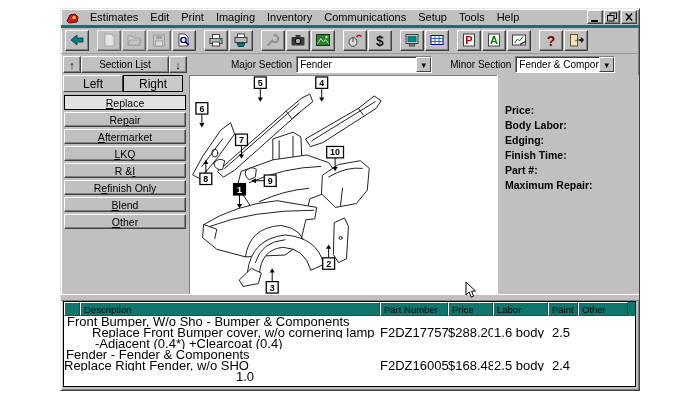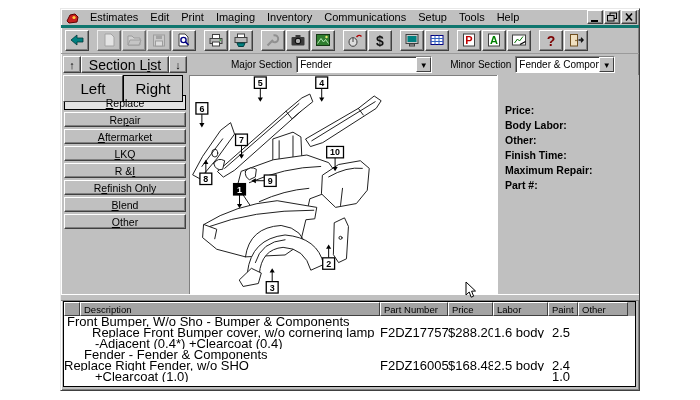--- a/index.html
+++ b/index.html
@@ -34,21 +34,21 @@
   .tb-group { display:flex; margin-right:7px; }
   .tb-btn { width:24px; height:21px; background:#c0c0c0; margin-right:1px;
             border-top:1px solid #fff; border-left:1px solid #fff;
             border-right:1px solid #404040; border-bottom:1px solid #404040;
             box-shadow: inset -1px -1px 0 #808080;
             display:flex; align-items:center; justify-content:center; }
   .tb-btn svg { width:16px; height:14px; }
 
   
   .sectionbar { height:21px; display:flex; align-items:center; padding:1px 2px; font-size:10px; }
-  .sb-btn { height:17px; background:#c0c0c0; text-align:center; font-size:14px;
+  .sb-btn { height:17px; background:#c0c0c0; text-align:center; font-size:10px;
             border-top:1px solid #fff; border-left:1px solid #fff;
             border-right:1px solid #404040; border-bottom:1px solid #404040;
             box-shadow: inset -1px -1px 0 #808080;
             display:flex; align-items:center; justify-content:center; }
   .sb-arrow { width:18px; font-size:11px; }
   .sb-seclist { width:88px; }
   .sb-label { margin:0 4px 0 14px; white-space:nowrap; }
   .dropdown { height:17px; background:#fff; display:flex; align-items:stretch;
               border-top:1px solid #808080; border-left:1px solid #808080;
               border-right:1px solid #fff; border-bottom:1px solid #fff;
@@ -57,21 +57,21 @@
   .dd-arrow { width:15px; background:#c0c0c0; font-size:8px; text-align:center; line-height:15px;
               border-top:1px solid #fff; border-left:1px solid #fff;
               border-right:1px solid #404040; border-bottom:1px solid #404040; }
   .dd-major { width:136px; }
   .dd-minor { width:100px; }
 
   
   .main { flex:1; display:flex; min-height:0; }
   .sidebar { width:128px; flex:0 0 auto; padding-top:0; }
   .tabs-row { display:flex; height:18px; padding-left:2px; }
-  .tab { width:60px; height:27px; background:#c0c0c0; font-size:15px;
+  .tab { width:60px; height:17px; background:#c0c0c0; font-size:12px;
          display:flex; align-items:center; justify-content:center;
          border-top:1px solid #fff; border-left:1px solid #fff;
          border-right:1px solid #404040; border-bottom:1px solid #404040; }
   .tab.active { border:1.5px solid #000; background:#cacaca; font-weight:normal; }
   .side-btn { width:122px; height:15px; margin:2px 0 0 3px; background:#c0c0c0;
               font-size:10.5px; display:flex; align-items:center; justify-content:center;
               border-top:1px solid #fff; border-left:1px solid #fff;
               border-right:1px solid #404040; border-bottom:1px solid #404040;
               box-shadow: inset -1px -1px 0 #808080; }
   .side-btn.active { background:#e2e2e2; border:1px solid #000;
@@ -85,21 +85,21 @@
              border-left:1px solid #fff; }
   .detail-label { font-size:10.5px; font-weight:bold; line-height:15px; white-space:nowrap; }
 
   
   .splitter { height:7px; background:#c0c0c0;
               border-top:1px solid #fff; border-bottom:1px solid #808080; }
 
   
   .table-wrap { height:86px; margin:0 3px 3px 2px; background:#fff;
                 border:1px solid #000; overflow:hidden; }
-  .tbl-header { display:flex; height:14px; background:#a3a3a3; }
+  .tbl-header { display:flex; height:14px; background:#0f766e; }
   .th { height:14px; font-size:9.5px; padding:1px 0 0 3px; white-space:nowrap; overflow:hidden;
         border-top:1px solid #fff; border-left:1px solid #fff;
         border-right:1px solid #404040; border-bottom:1px solid #404040; }
   .tbl-body { background:#fff; }
   .tr { display:flex; height:11px; }
   .td { font-size:13px; line-height:11px; white-space:nowrap; overflow:hidden; }
   .td.num { text-align:center; }
 
   .cursor { position:absolute; z-index:50; }
 </style>
@@ -402,24 +402,24 @@
               <rect x="138" y="74" width="17" height="12" fill="#fff" stroke="#000" stroke-width="1.3"></rect>
               <text x="146.5" y="83.4" text-anchor="middle" font-size="9" font-weight="bold" fill="#000" font-family="Liberation Sans, sans-serif">10</text>
             </g>
           </g>
       </svg>
     </div>
 
     <div class="details" id="details-panel">
         <div class="detail-label">Price:</div>
         <div class="detail-label">Body Labor:</div>
-        <div class="detail-label">Other:</div>
+        <div class="detail-label">Edging:</div>
         <div class="detail-label">Finish Time:</div>
+        <div class="detail-label">Part #:</div>
         <div class="detail-label">Maximum Repair:</div>
-        <div class="detail-label">Part #:</div>
       </div>
   </div>
 
   <div class="splitter"></div>
 
   <div class="table-wrap">
     <div class="tbl-header" id="tbl-header">
         <span class="th" style="width:16px"></span>
         <span class="th" style="width:300px">Description</span>
         <span class="th" style="width:68px">Part Number</span>
@@ -447,37 +447,36 @@
    </div>
         <div class="tr">
      <span class="td" style="width:316px;padding-left:31px">-Adjacent (0.4*) +Clearcoat (0.4)</span>
      <span class="td num" style="width:68px;padding-right:5px"></span>
      <span class="td num" style="width:45px;padding-right:2px"></span>
      <span class="td num" style="width:55px;padding-right:3px"></span>
      <span class="td" style="width:30px;padding-left:4px"></span>
      <span class="td" style="width:50px;padding-left:4px"></span>
    </div>
         <div class="tr">
-     <span class="td" style="width:316px;padding-left:20px">Fender - Fender &amp; Components</span>
+     <span class="td" style="width:316px;padding-left:2px">Fender - Fender &amp; Components</span>
      <span class="td num" style="width:68px;padding-right:5px"></span>
      <span class="td num" style="width:45px;padding-right:2px"></span>
      <span class="td num" style="width:55px;padding-right:3px"></span>
      <span class="td" style="width:30px;padding-left:4px"></span>
      <span class="td" style="width:50px;padding-left:4px"></span>
    </div>
         <div class="tr">
      <span class="td" style="width:316px;">Replace Right Fender, w/o SHO</span>
      <span class="td num" style="width:68px;padding-right:5px">F2DZ16005A</span>
      <span class="td num" style="width:45px;padding-right:2px">$168.48</span>
      <span class="td num" style="width:55px;padding-right:3px">2.5 body</span>
      <span class="td" style="width:30px;padding-left:4px">2.4</span>
      <span class="td" style="width:50px;padding-left:4px"></span>
    </div>
         <div class="tr">
-     <span class="td" style="width:316px;padding-left:31px">+Clearcoat (1.0)</span>
      <span class="td num" style="width:68px;padding-right:5px"></span>
      <span class="td num" style="width:45px;padding-right:2px"></span>
      <span class="td num" style="width:55px;padding-right:3px"></span>
      <span class="td" style="width:30px;padding-left:4px">1.0</span>
      <span class="td" style="width:50px;padding-left:4px"></span>
    </div>
       </div>
   </div>
 
 </div>

